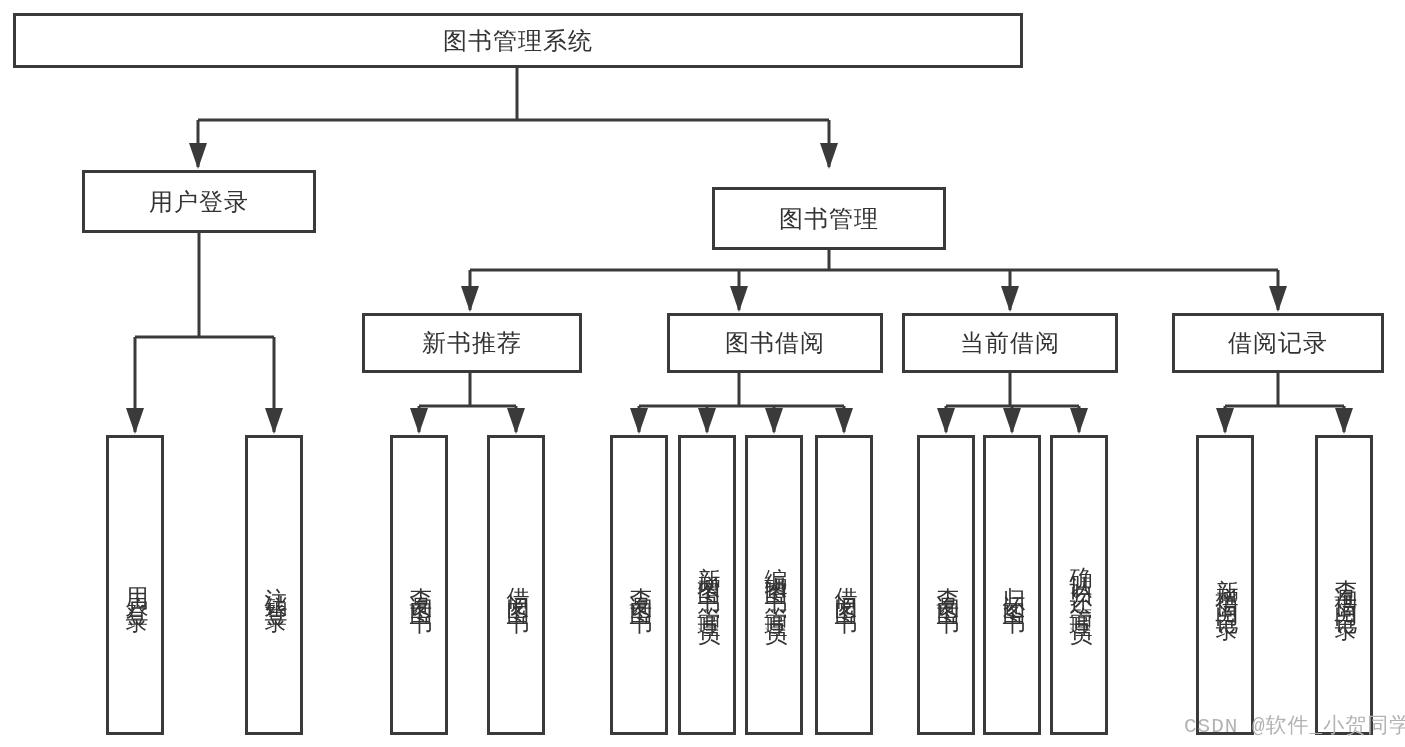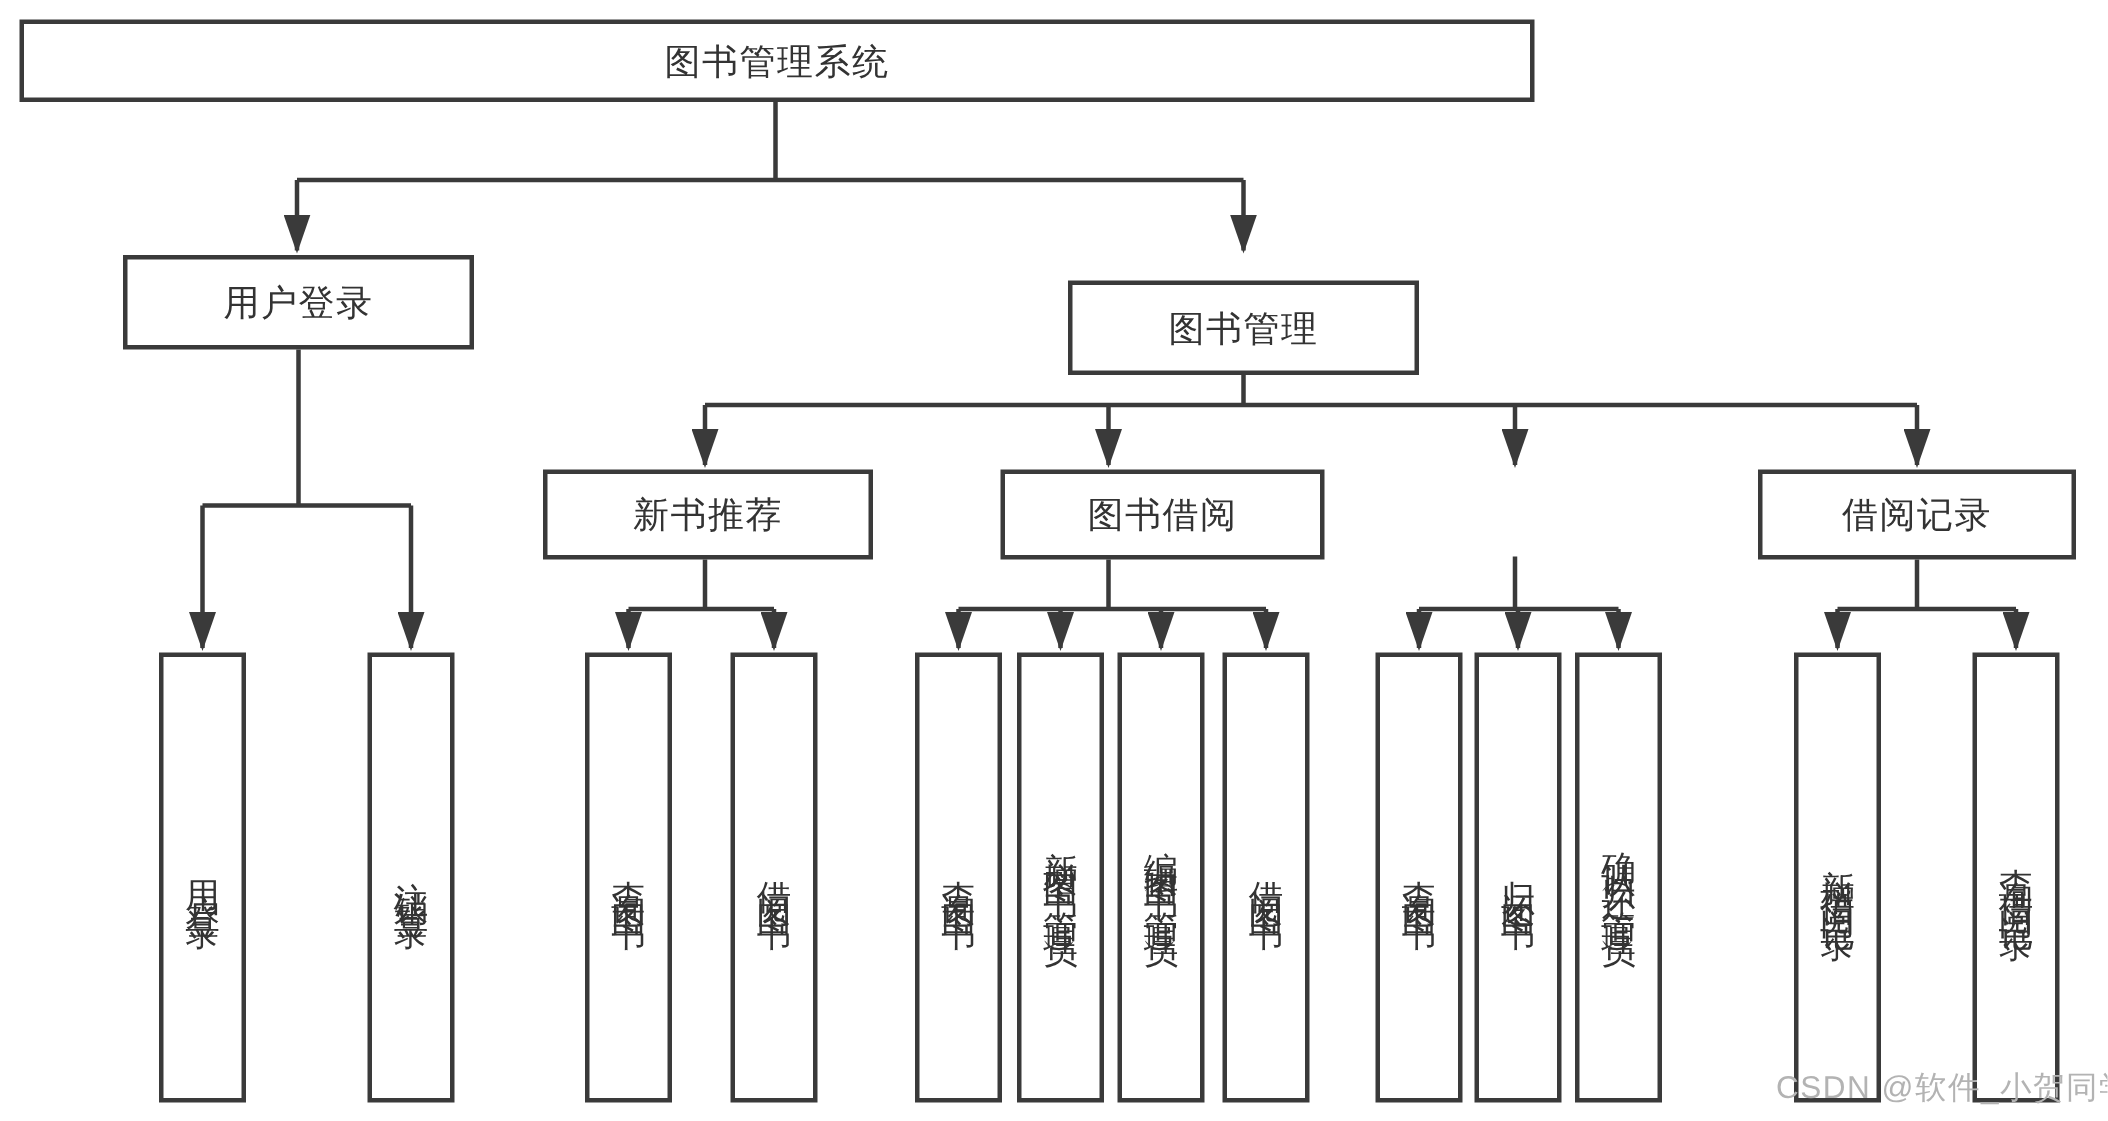--- a/index.html
+++ b/index.html
@@ -7,20 +7,21 @@
     --text: #333333;
     --wm: #b3b3b3;
   }
   * { margin:0; padding:0; }
   body { background:#ffffff; font-family:"Liberation Sans", sans-serif; }
   .canvas {
     position:relative;
     width:1405px; height:747px;
     background:#ffffff;
     overflow:hidden;
+    font-family:Liberation Mono, monospace;
   }
   svg.connectors {
     position:absolute; left:0; top:0; width:1405px; height:747px;
     z-index:0;
   }
   svg.connectors path { stroke:var(--line); stroke-width:3; fill:none; }
   svg.connectors marker path { fill:var(--line); stroke:none; }
   .box {
     position:absolute; box-sizing:border-box;
     background:#ffffff; border:3px solid var(--line);
@@ -85,20 +86,21 @@
     <path d="M1344,406 V432" marker-end="url(#arrow)"></path>
   </svg>
 
   <div class="box" style="left:13px; top:13px; width:1010px; height:55px;">图书管理系统</div>
 
   <div class="box" style="left:82px; top:170px; width:234px; height:63px;">用户登录</div>
   <div class="box" style="left:712px; top:187px; width:234px; height:63px;">图书管理</div>
 
   <div class="box" style="left:362px; top:313px; width:220px; height:60px;">新书推荐</div>
   <div class="box" style="left:631px; top:313px; width:216px; height:60px;margin-left:36px;">图书借阅</div>
+  <div class="box" style="left:902px; top:313px; width:216px; height:60px;">当前借阅</div>
   <div class="box" style="left:1172px; top:313px; width:212px; height:60px;">借阅记录</div>
 
   <div class="box v" style="left:106px; top:435px; width:58px; height:300px;">用户登录</div>
   <div class="box v" style="left:245px; top:435px; width:58px; height:300px;">注销登录</div>
 
   <div class="box v" style="left:390px; top:435px; width:58px; height:300px;">查询图书</div>
   <div class="box v" style="left:487px; top:435px; width:58px; height:300px;">借阅图书</div>
 
   <div class="box v" style="left:610px; top:435px; width:58px; height:300px;">查询图书</div>
   <div class="box v" style="left:678px; top:435px; width:58px; height:300px;">新增图书（管理员）</div>

